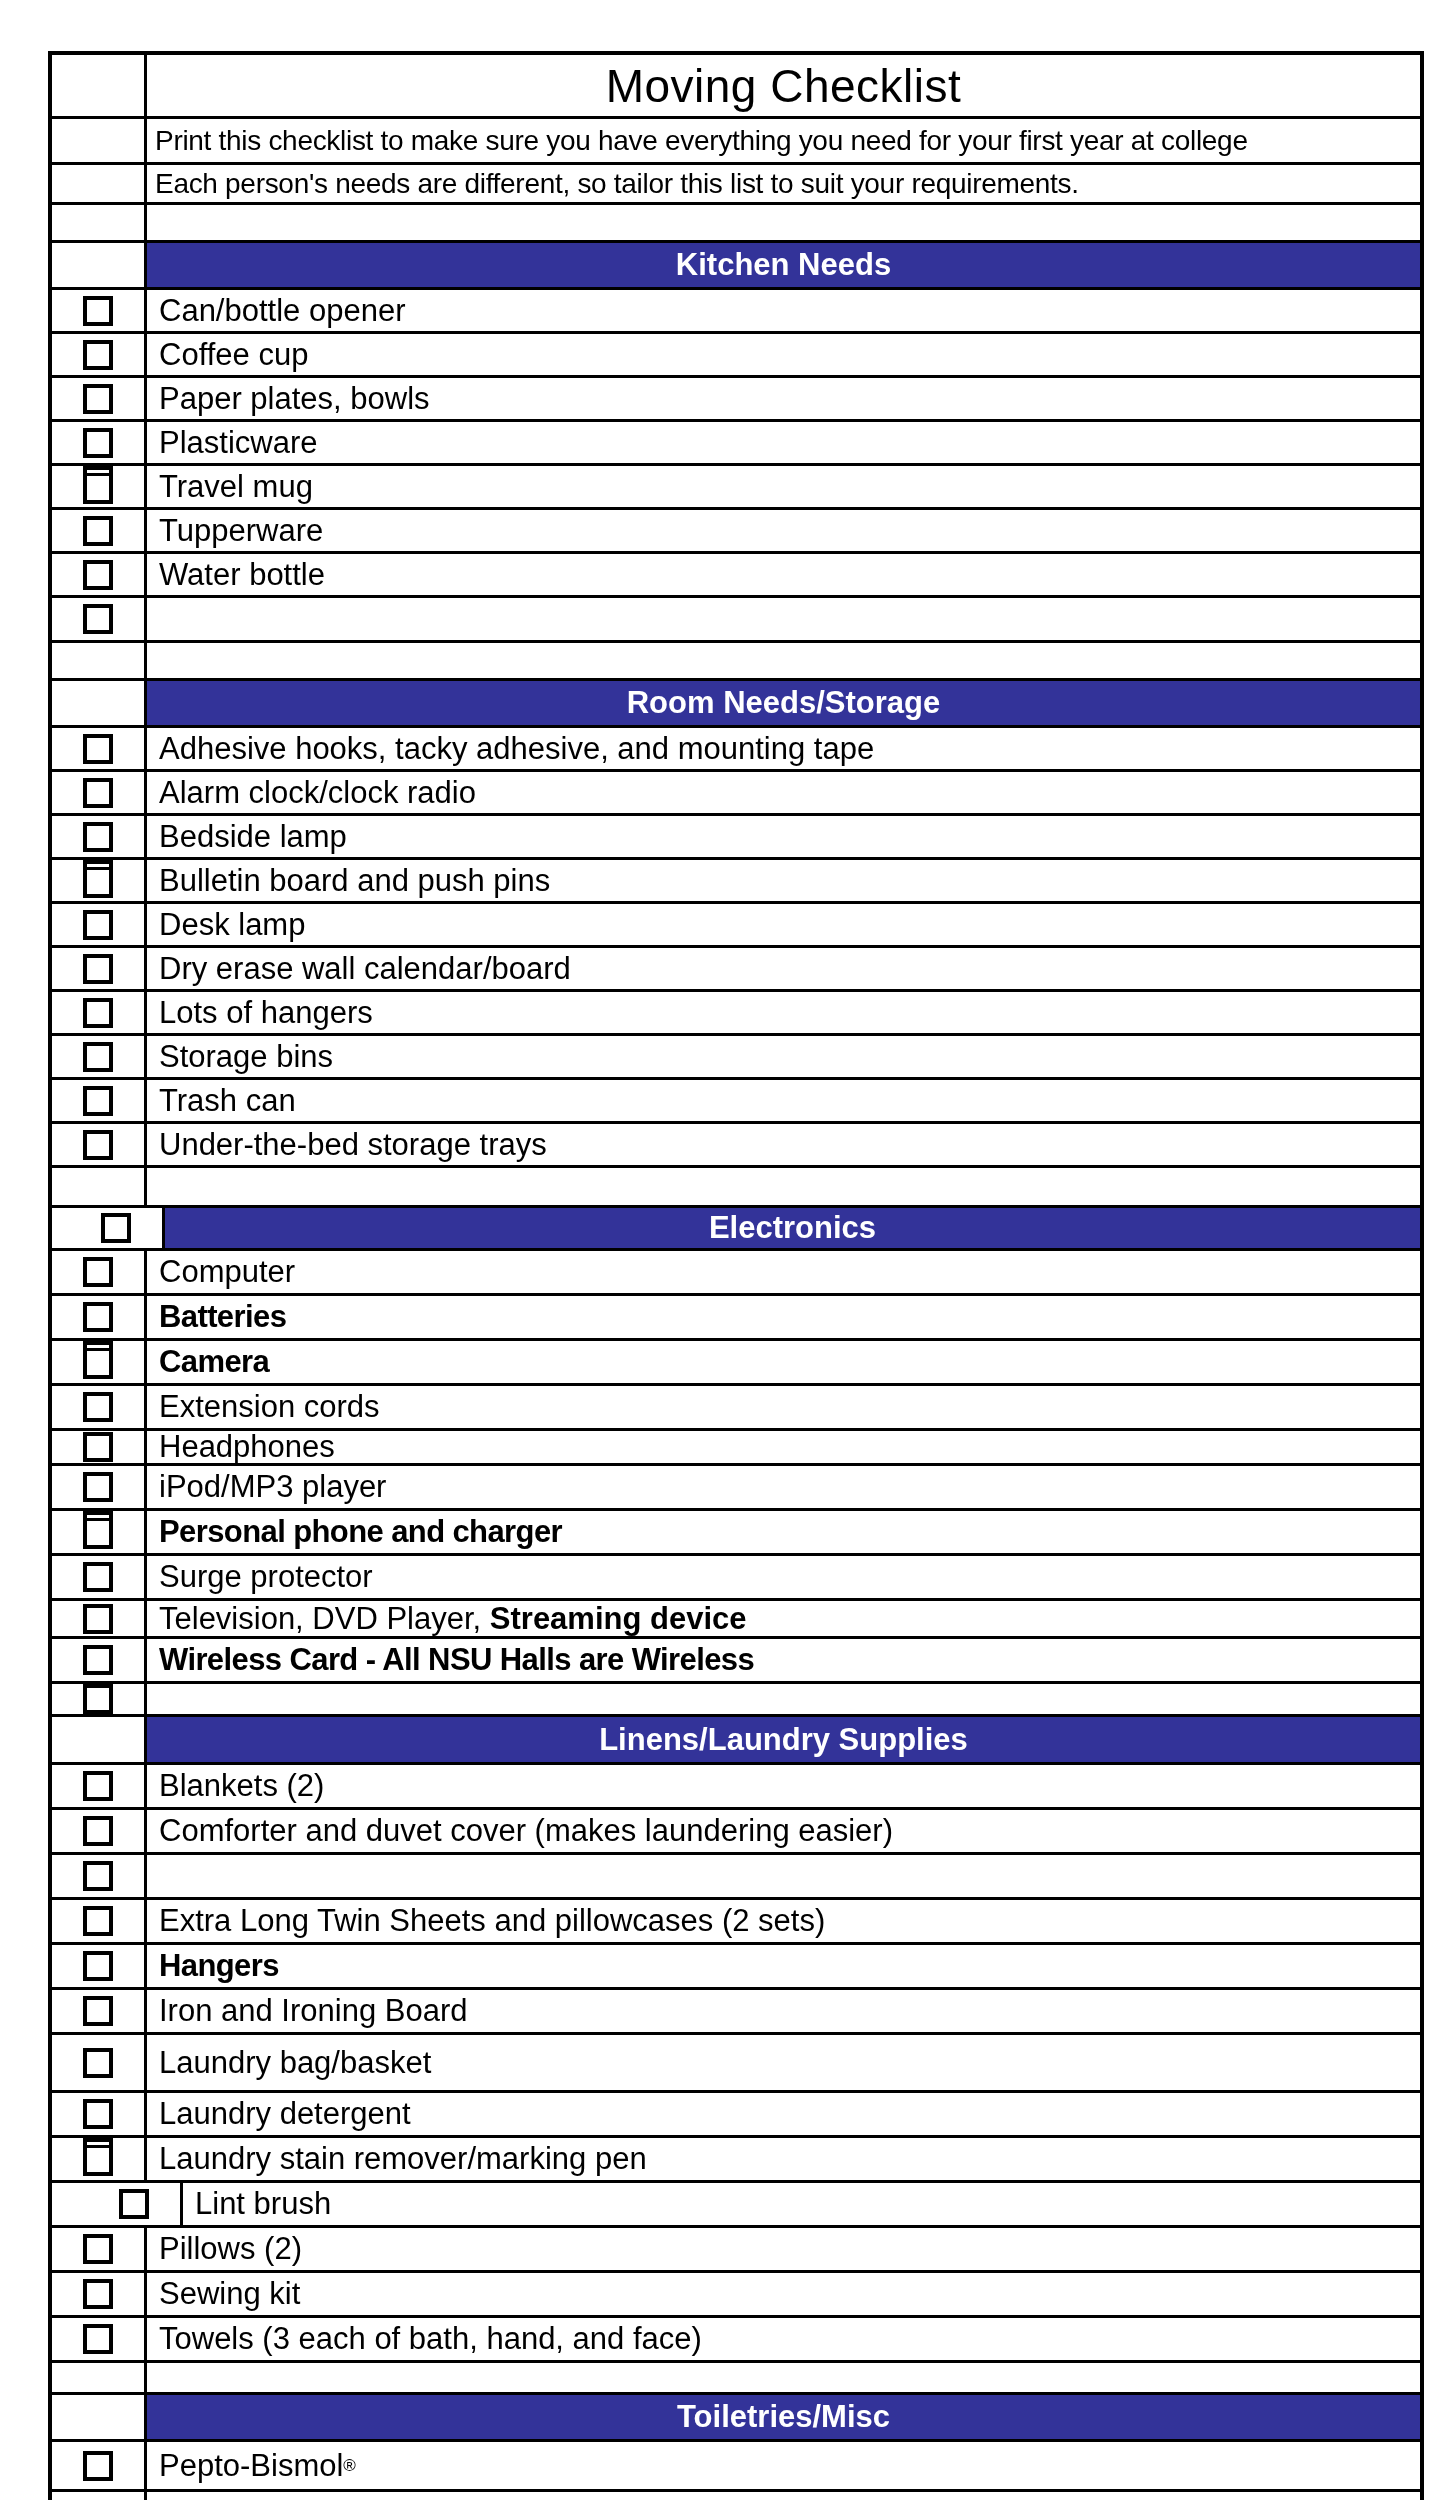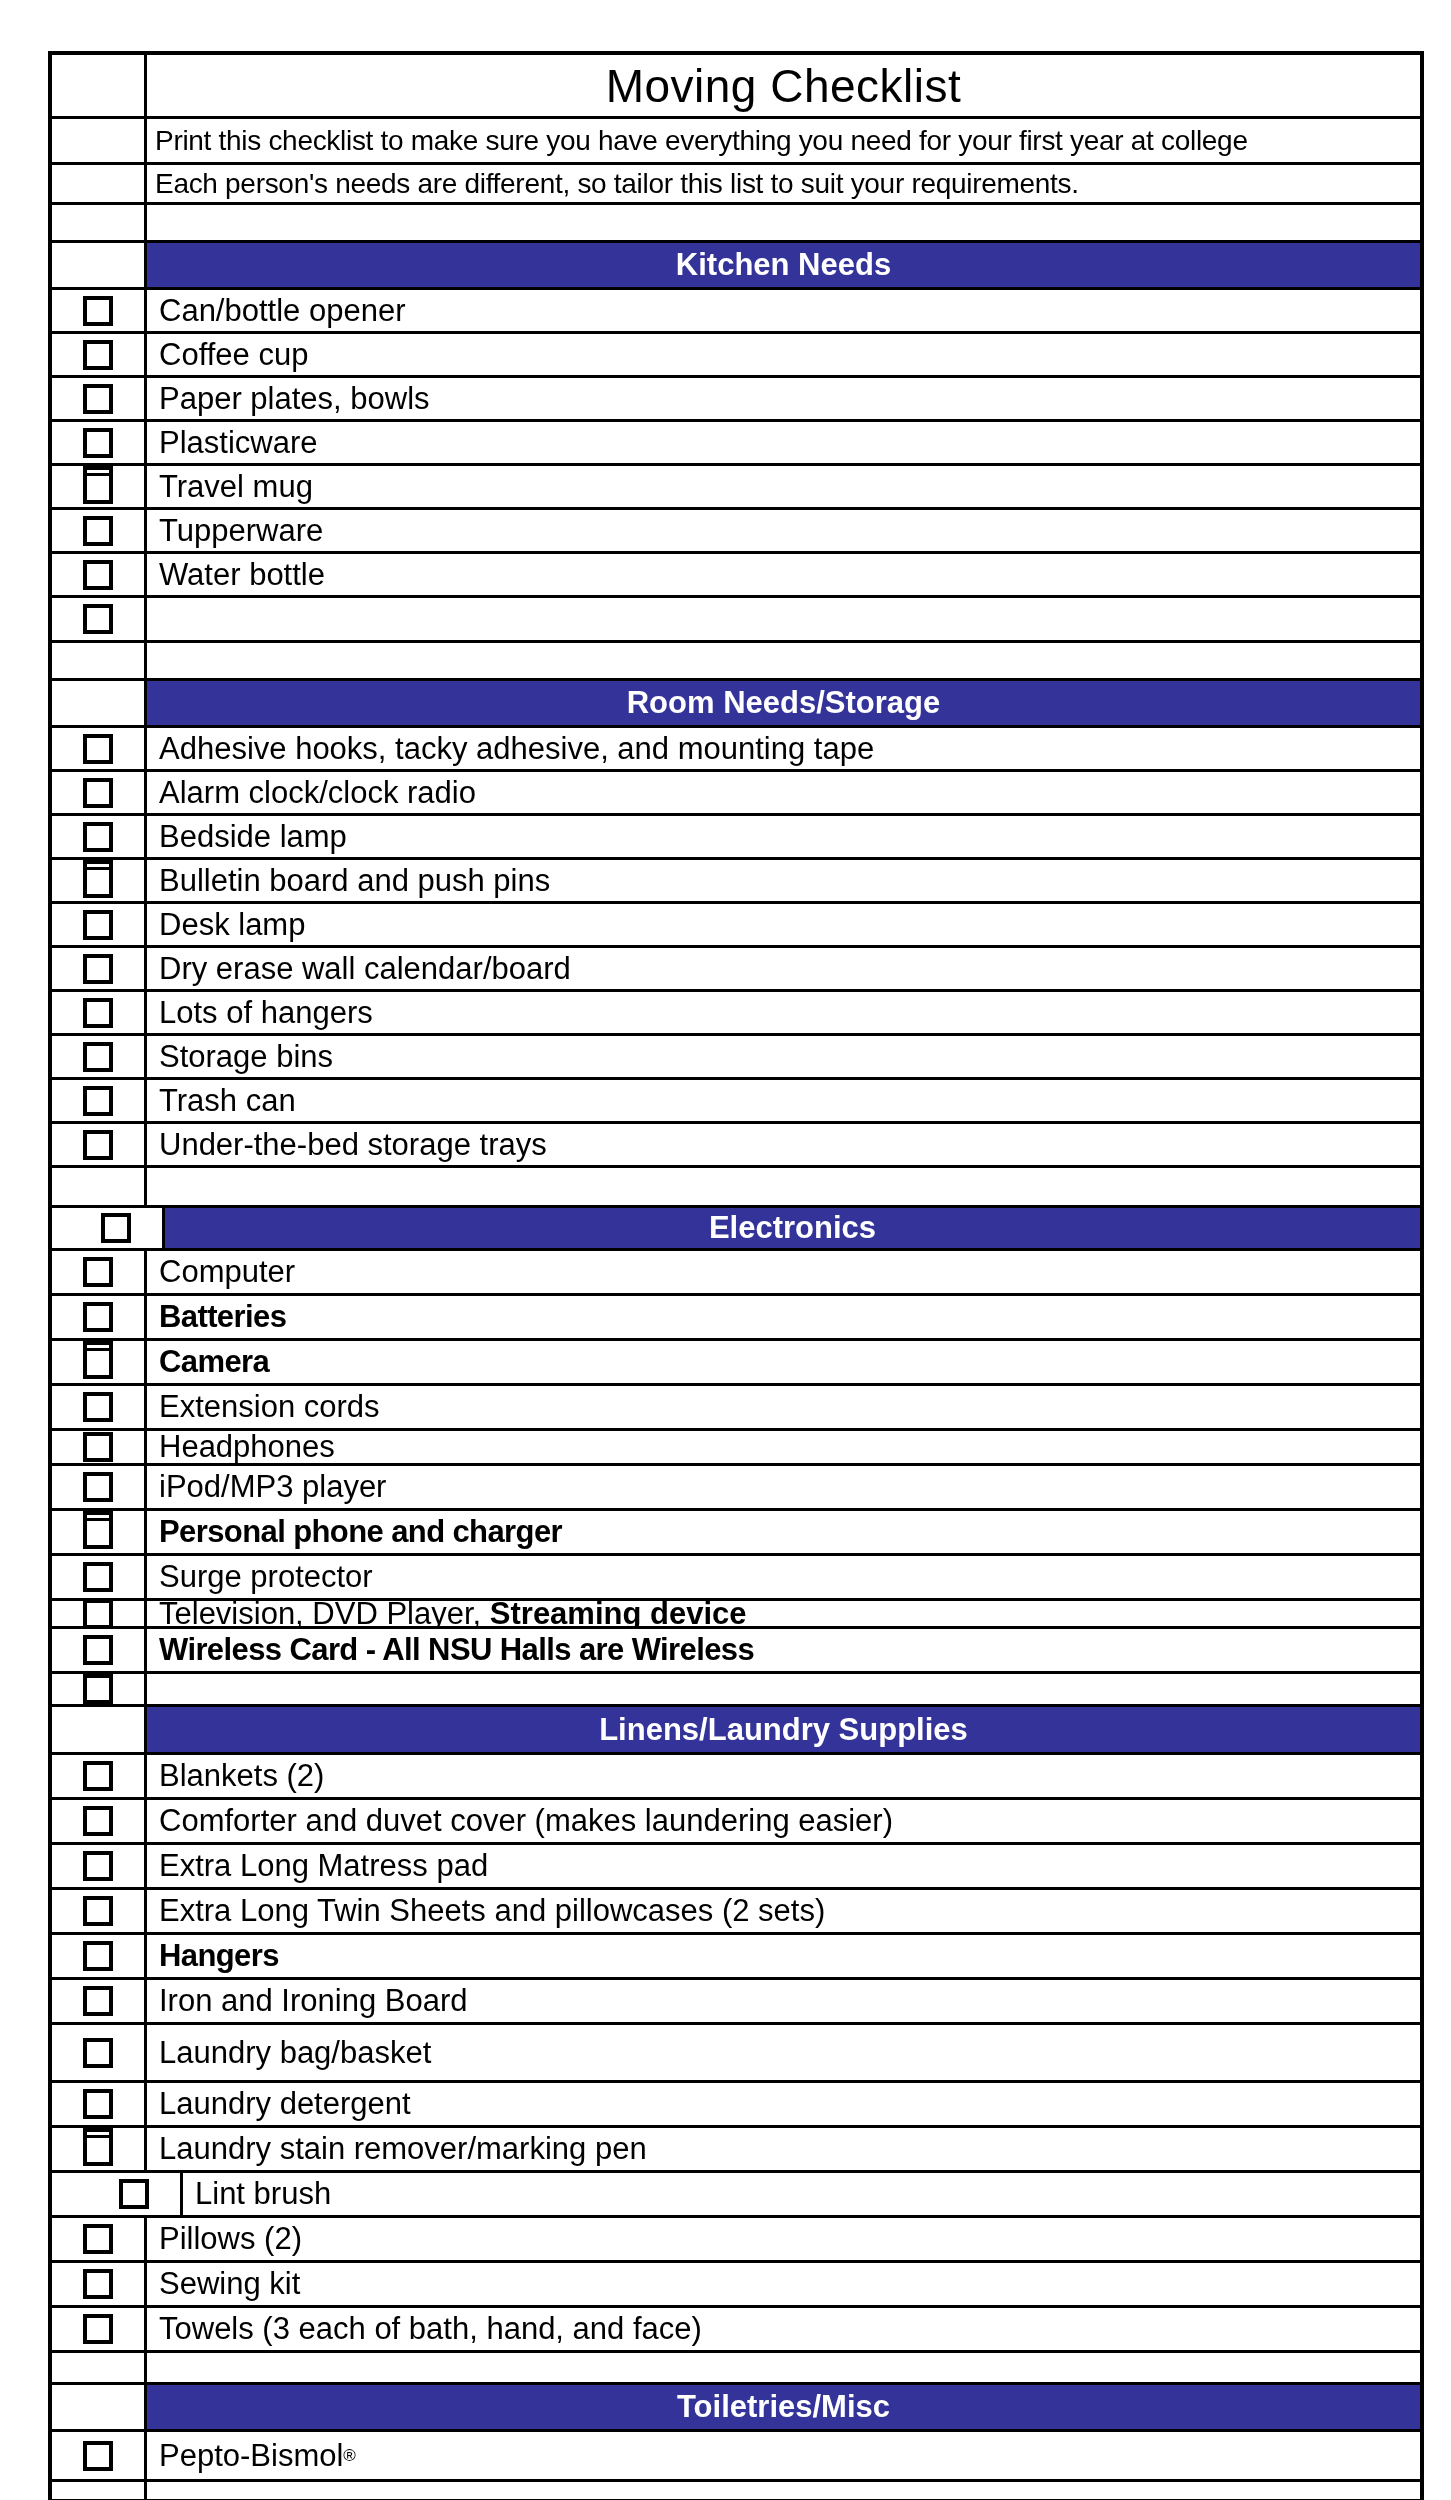--- a/index.html
+++ b/index.html
@@ -351,21 +351,21 @@
         </div>
       </div>
       <div class="row r-item" style="height: 45px;">
         <div class="cell-check">
           <div class="checkbox"></div>
         </div>
         <div class="cell-content">
           <span>Surge protector</span>
         </div>
       </div>
-      <div class="row r-item" style="height: 28px;">
+      <div class="row r-item" style="height: 38px;">
         <div class="cell-check">
           <div class="checkbox"></div>
         </div>
         <div class="cell-content">
           <span>Television, DVD Player, </span>
           <b>Streaming device</b>
         </div>
       </div>
       <div class="row r-item" style="height: 45px;">
         <div class="cell-check">
@@ -399,23 +399,20 @@
         <div class="cell-check">
           <div class="checkbox"></div>
         </div>
         <div class="cell-content">
           <span>Comforter and duvet cover (makes laundering easier)</span>
         </div>
       </div>
       <div class="row r-item" style="height: 45px;">
         <div class="cell-check">
           <div class="checkbox"></div>
-        </div>
-        <div class="cell-content">
-          <span>Extra Long Matress pad</span>
         </div>
       </div>
       <div class="row r-item" style="height: 45px;">
         <div class="cell-check">
           <div class="checkbox"></div>
         </div>
         <div class="cell-content">
           <span>Extra Long Twin Sheets and pillowcases (2 sets)</span>
         </div>
       </div>

